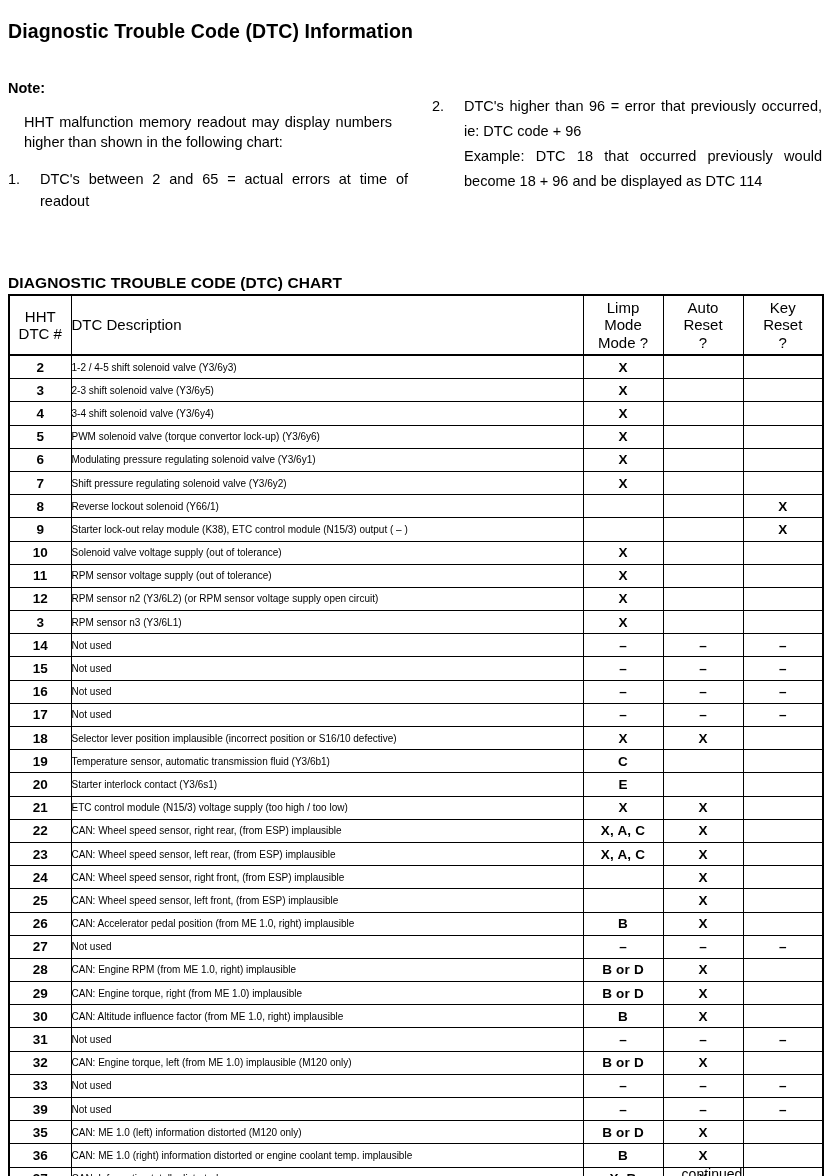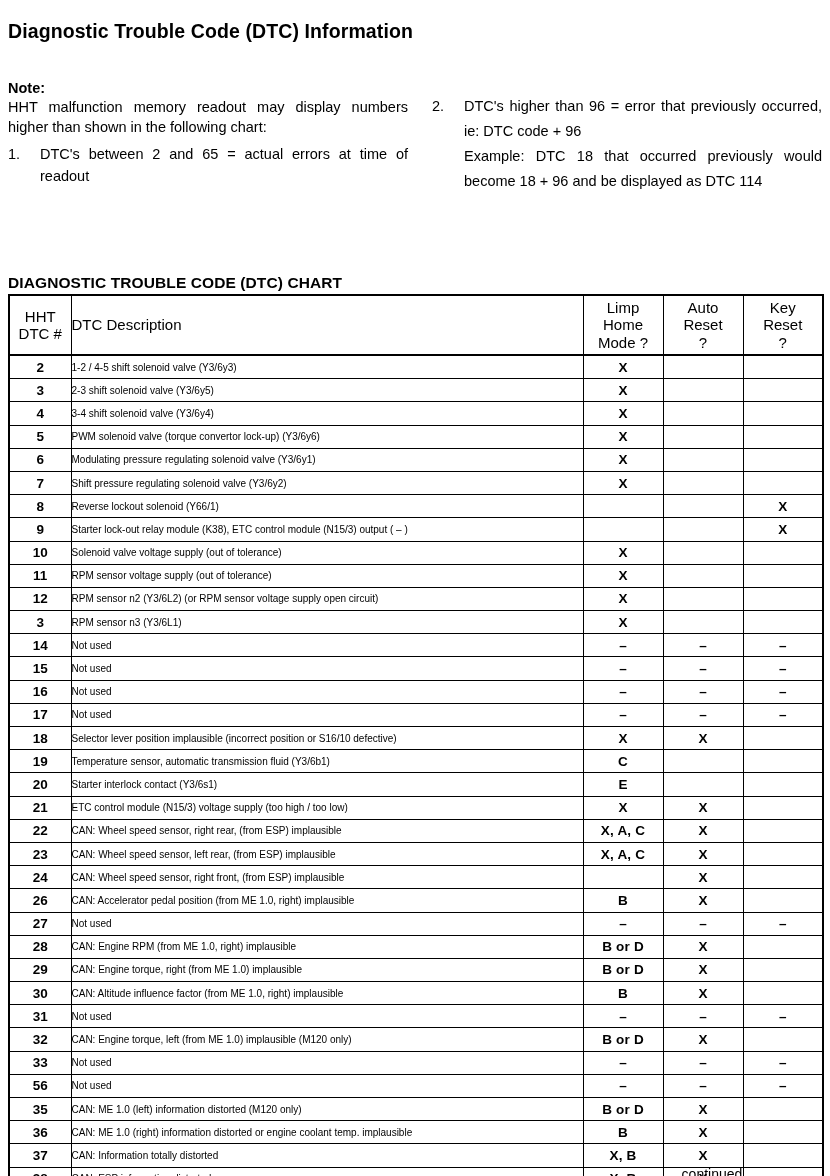--- a/index.html
+++ b/index.html
@@ -62,21 +62,21 @@
   .note-label {
     font-size: 14.5px;
     font-weight: bold;
     margin: 16px 0 1px 0;
     line-height: 17px;
   }
   .note-body {
     font-size: 14.5px;
     line-height: 19.5px;
     text-align: justify;
-    margin: 0;
+    margin: 16px;
   }
   .note-list {
     margin: 6px 0 0 0;
     padding: 0;
     list-style: none;
   }
   .note-list li {
     position: relative;
     padding-left: 32px;
     font-size: 14.5px;
@@ -239,21 +239,21 @@
       </colgroup>
       <thead>
         <tr>
           <th class="h-num">
             <div>HHT</div>
             <div>DTC #</div>
           </th>
           <th class="h-desc">DTC Description</th>
           <th class="h-flag">
             <div>Limp</div>
-            <div>Home</div>
+            <div>Mode</div>
             <div>Mode ?</div>
           </th>
           <th class="h-flag">
             <div>Auto</div>
             <div>Reset</div>
             <div>?</div>
           </th>
           <th class="h-flag">
             <div>Key</div>
             <div>Reset</div>
@@ -417,20 +417,27 @@
             <td class="flag"></td>
           </tr>
           <tr>
             <td class="num">24</td>
             <td class="desc">CAN: Wheel speed sensor, right front, (from ESP) implausible</td>
             <td class="flag limp"></td>
             <td class="flag">X</td>
             <td class="flag"></td>
           </tr>
           <tr>
+            <td class="num">25</td>
+            <td class="desc">CAN: Wheel speed sensor, left front, (from ESP) implausible</td>
+            <td class="flag limp"></td>
+            <td class="flag">X</td>
+            <td class="flag"></td>
+          </tr>
+          <tr>
             <td class="num">26</td>
             <td class="desc">CAN: Accelerator pedal position (from ME 1.0, right) implausible</td>
             <td class="flag limp">B</td>
             <td class="flag">X</td>
             <td class="flag"></td>
           </tr>
           <tr>
             <td class="num">27</td>
             <td class="desc">Not used</td>
             <td class="flag limp">–</td>
@@ -473,21 +480,21 @@
             <td class="flag"></td>
           </tr>
           <tr>
             <td class="num">33</td>
             <td class="desc">Not used</td>
             <td class="flag limp">–</td>
             <td class="flag">–</td>
             <td class="flag">–</td>
           </tr>
           <tr>
-            <td class="num">56</td>
+            <td class="num">39</td>
             <td class="desc">Not used</td>
             <td class="flag limp">–</td>
             <td class="flag">–</td>
             <td class="flag">–</td>
           </tr>
           <tr>
             <td class="num">35</td>
             <td class="desc">CAN: ME 1.0 (left) information distorted (M120 only)</td>
             <td class="flag limp">B or D</td>
             <td class="flag">X</td>

